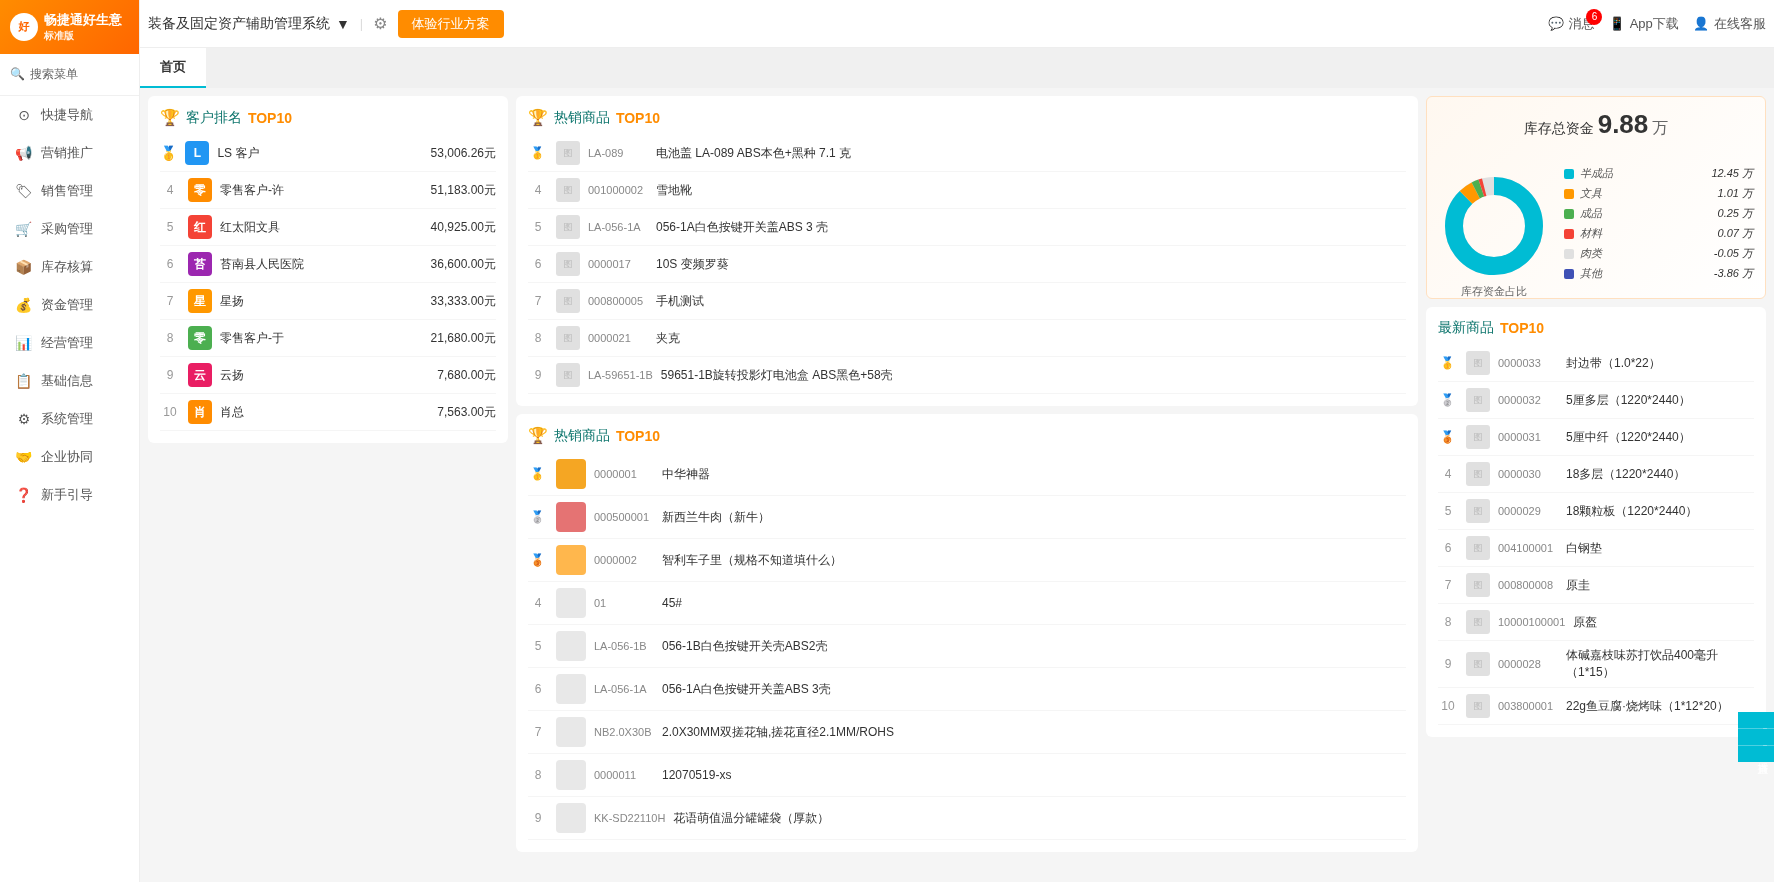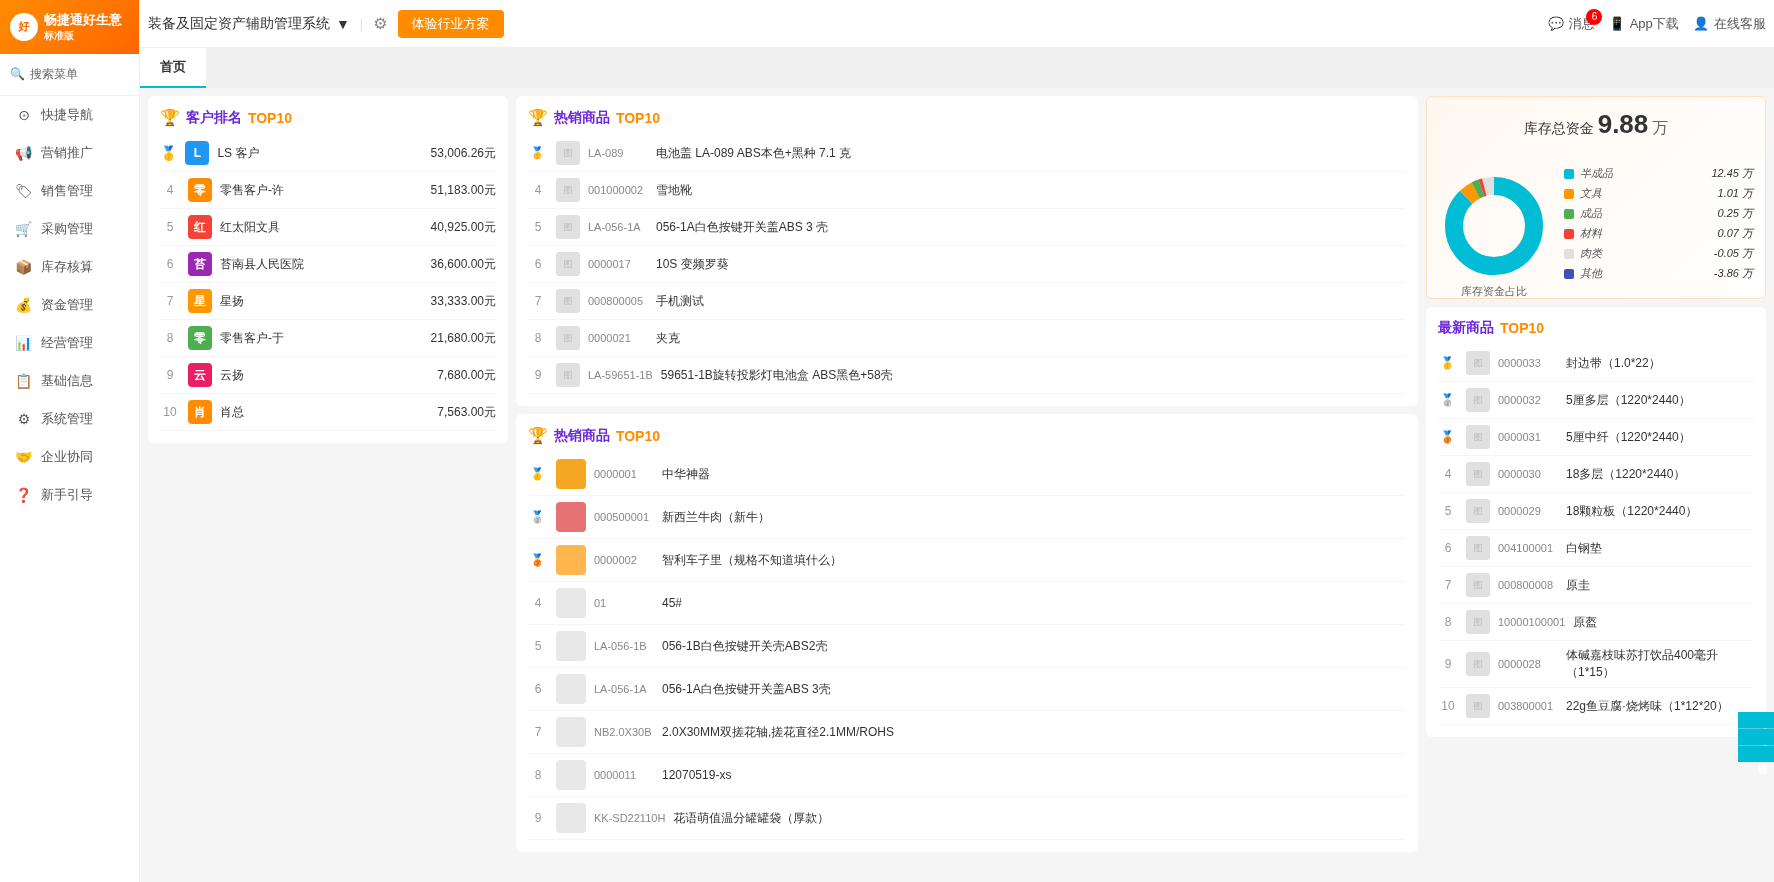--- a/index.html
+++ b/index.html
@@ -289,21 +289,21 @@
       writing-mode: vertical-rl;
       line-height: 1.4;
     }
     .float-btn:last-child { border-bottom: none; }
 
     .section-header {
       display: flex; align-items: center; gap: 6px;
       margin-bottom: 8px;
     }
     .section-icon { font-size: 16px; }
-    .section-title { font-size: 14px; font-weight: bold; color: #6d28d9; }
+    .section-title { font-size: 14px; font-weight: normal; color: #0f766e; }
     .section-subtitle { color: #ff8c00; font-weight: bold; font-size: 14px; }
 
     .medal-gold { color: #ffd700; }
     .medal-silver { color: #c0c0c0; }
     .medal-bronze { color: #cd7f32; }
   </style>
 </head>
 <body>
 
 <div class="sidebar">

